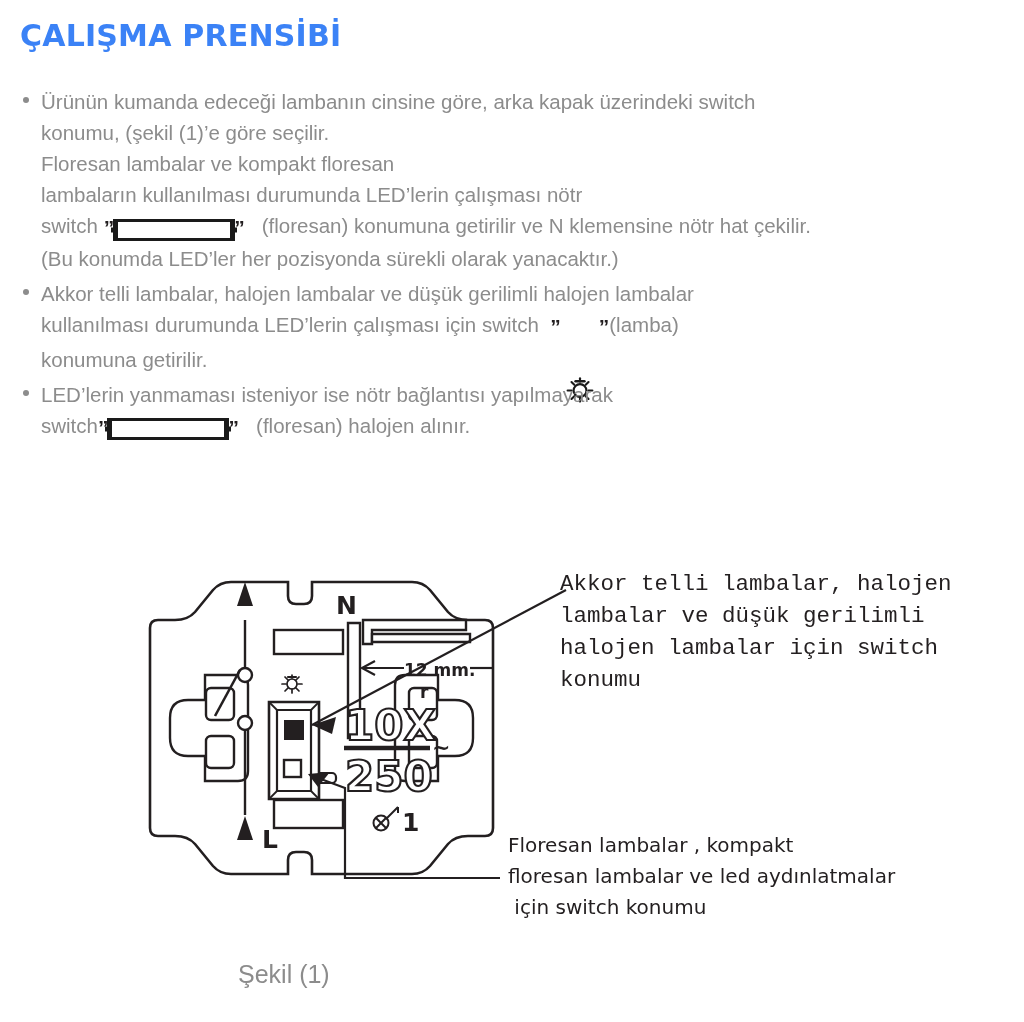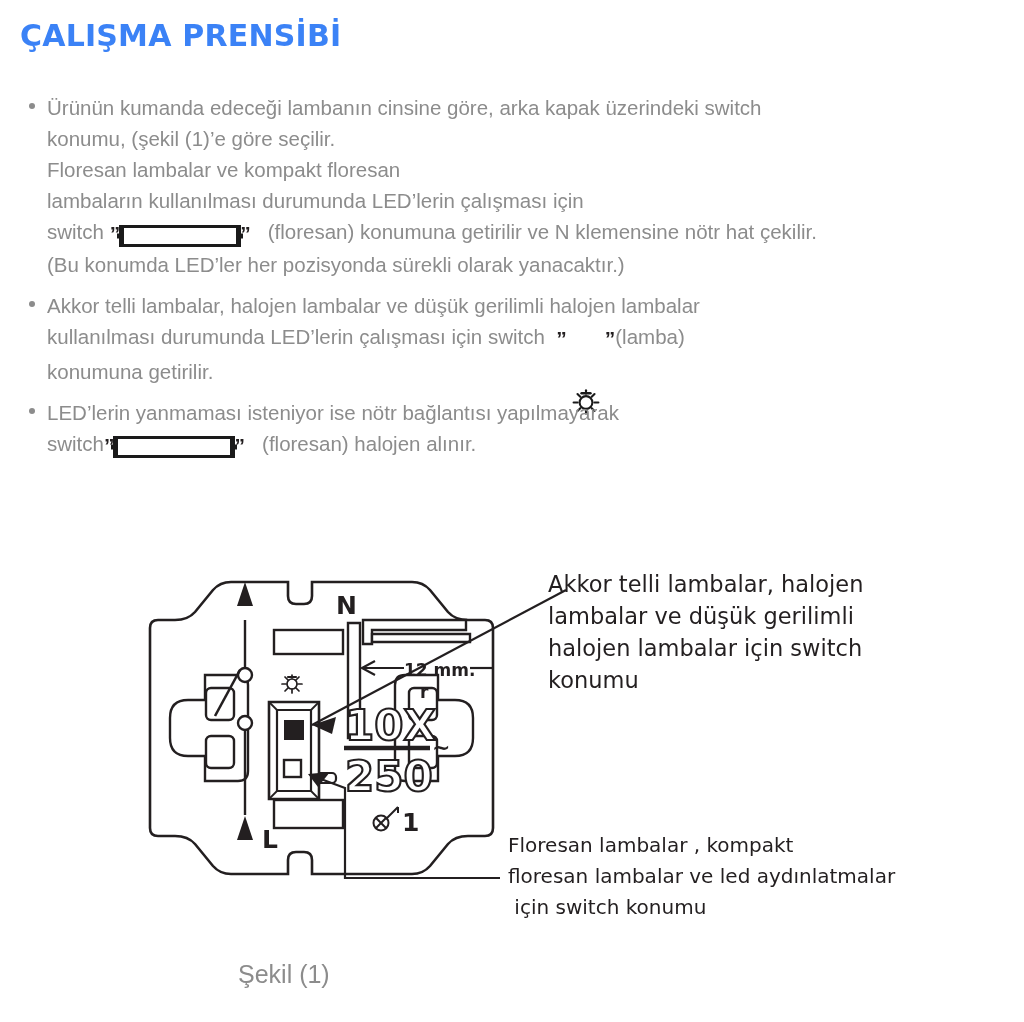--- a/index.html
+++ b/index.html
@@ -34,21 +34,21 @@
     top: 82px;
     width: 1000px;
     color: #8c8c8c;
     font-size: 20.5px;
     line-height: 31px;
     font-family: "Liberation Sans", sans-serif;
   }
   .bullet-block {
     position: relative;
     padding-left: 21px;
-    margin: 10px;
+    margin: 4px;
   }
   .bullet-block > .dot {
     position: absolute;
     left: 3px;
     top: 11px;
     width: 6px;
     height: 6px;
     border-radius: 50%;
     background: #8c8c8c;
   }
@@ -120,21 +120,21 @@
     height: 502px;
   }
   .callout {
     position: absolute;
     color: #231f20;
     font-family: "DejaVu Sans", sans-serif;
     font-size: 22.5px;
     line-height: 32px;
     white-space: pre;
   }
-  #callout-top  { left: 548px; top: 48px; }
+  #callout-top  { left: 560px; top: 48px; font-family: Liberation Mono, monospace; }
   #callout-bottom { left: 508px; top: 310px; font-size: 20px; line-height: 31px; }
 
   #fig-caption {
     position: absolute;
     left: 238px;
     top: 440px;
     color: #8c8c8c;
     font-size: 25px;
     font-family: "Liberation Sans", sans-serif;
   }
@@ -145,21 +145,21 @@
 
 <div id="title">ÇALIŞMA PRENSİBİ</div>
 
 <div id="body-copy">
 
   <div class="bullet-block">
     <span class="dot"></span>
     <span class="ln">Ürünün kumanda edeceği lambanın cinsine göre, arka kapak üzerindeki switch</span>
     <span class="ln ind">konumu, (şekil (1)’e göre seçilir.</span>
     <span class="ln ind">Floresan lambalar ve kompakt floresan</span>
-    <span class="ln ind">lambaların kullanılması durumunda LED’lerin çalışması için</span>
+    <span class="ln ind">lambaların kullanılması durumunda LED’lerin çalışması nötr</span>
     <span class="ln ind"><span>switch </span><span class="quote">”</span><span class="sym-wrap"><span class="tube"><span class="cap l"></span><span class="cap r"></span></span></span><span class="quote">”</span><span>   (floresan) konumuna getirilir ve N klemensine nötr hat çekilir.</span></span>
     <span class="ln ind">(Bu konumda LED’ler her pozisyonda sürekli olarak yanacaktır.)</span>
   </div>
 
   <div class="bullet-block">
     <span class="dot"></span>
     <span class="ln">Akkor telli lambalar, halojen lambalar ve düşük gerilimli halojen lambalar</span>
     <span class="ln ind"><span>kullanılması durumunda LED’lerin çalışması için switch  </span><span class="quote">”</span><span class="lampsym">
         <svg width="34" height="34" viewBox="0 0 34 34">
           <g stroke="#1a1a1a" stroke-width="2.1" fill="none" stroke-linecap="round">

